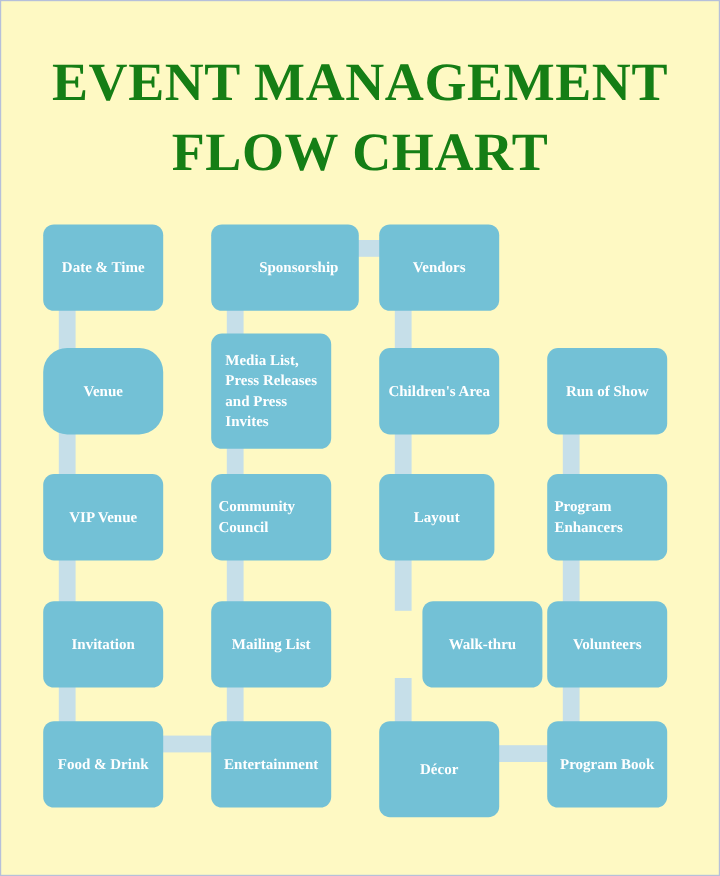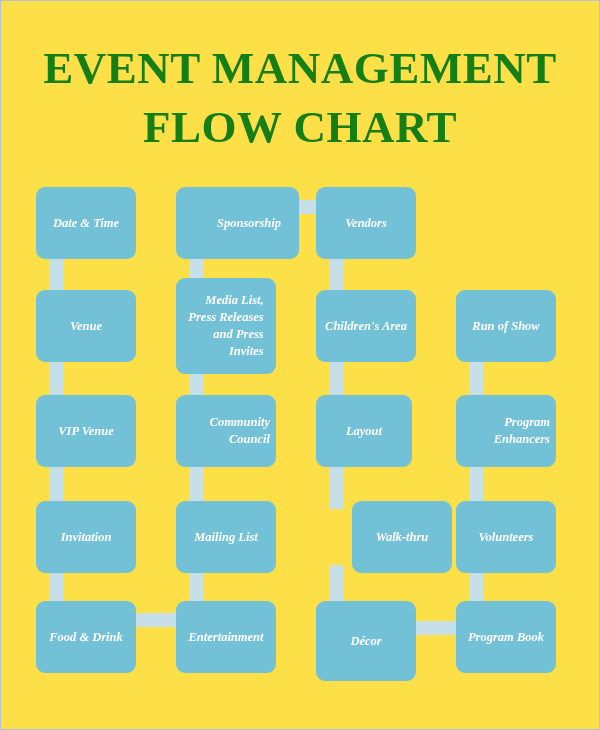--- a/index.html
+++ b/index.html
@@ -4,21 +4,21 @@
 <style>
   html, body {
     margin: 0;
     padding: 0;
     background: #ffffff;
   }
   .page {
     position: relative;
     width: 600px;
     height: 730px;
-    background: #fde047;
+    background: #fef9c3;
     border: 1px solid var(--page-border, #b6c0da);
     box-sizing: border-box;
     overflow: hidden;
     font-family: "Liberation Serif", serif;
   }
   .title {
     margin: 0;
     padding-top: 38px;
     text-align: center;
     font-weight: bold;
@@ -32,22 +32,21 @@
     position: absolute;
     inset: 0;
   }
   .node {
     position: absolute;
     background: var(--node-fill, #73c1d6);
     border-radius: 9px;
     display: flex;
     align-items: center;
     justify-content: center;
-    text-align: right;
-    font-style: italic;
+    text-align: left;
   }
   .node-label {
     color: var(--node-text, #ffffff);
     font-weight: bold;
     font-size: 12.5px;
     line-height: 1.35;
     white-space: pre-line;
     padding: 0 6px;
   }
   .connector {
@@ -78,21 +77,21 @@
       <div class="connector" style="left: 328px; width: 14px; top: 564px; height: 44px;"></div>
       <div class="connector" style="left: 468px; width: 14px; top: 353px; height: 49px;"></div>
       <div class="connector" style="left: 468px; width: 14px; top: 458px; height: 50px;"></div>
       <div class="connector" style="left: 468px; width: 14px; top: 564px; height: 44px;"></div>
       <div class="connector" style="left: 269px; width: 52px; top: 199px; height: 14px;"></div>
       <div class="connector" style="left: 129px; width: 52px; top: 612px; height: 14px;"></div>
       <div class="connector" style="left: 409px; width: 52px; top: 620px; height: 14px;"></div>
       <div class="node" style="left: 35px; top: 186px; width: 100px; height: 72px;">
         <span class="node-label">Date &amp; Time</span>
       </div>
-      <div class="node" style="left: 35px; top: 289px; width: 100px; height: 72px;">
+      <div class="node" style="left: 35px; top: 289px; width: 100px; height: 72px; border-radius: 20px;">
         <span class="node-label">Venue</span>
       </div>
       <div class="node" style="left: 35px; top: 394px; width: 100px; height: 72px;">
         <span class="node-label">VIP Venue</span>
       </div>
       <div class="node" style="left: 35px; top: 500px; width: 100px; height: 72px;">
         <span class="node-label">Invitation</span>
       </div>
       <div class="node" style="left: 35px; top: 600px; width: 100px; height: 72px;">
         <span class="node-label">Food &amp; Drink</span>

